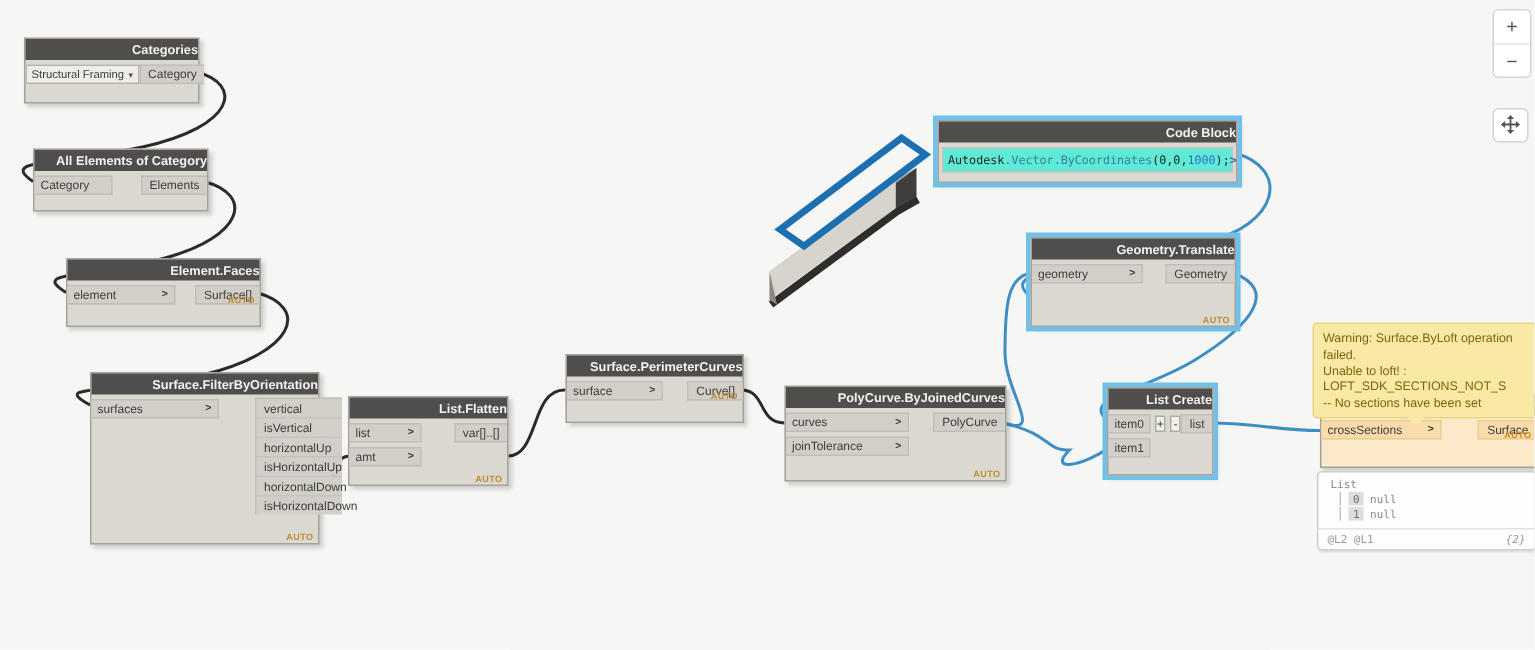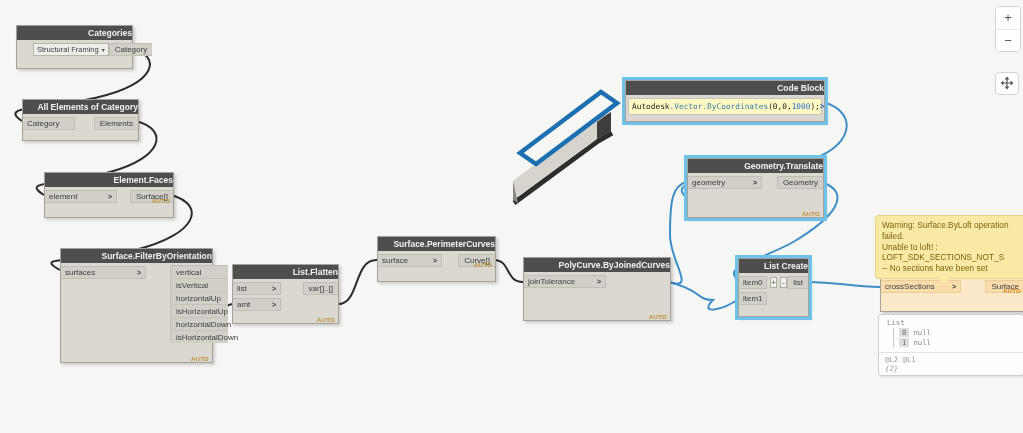--- a/index.html
+++ b/index.html
@@ -27,25 +27,25 @@
   .ocol .oport{width:100%;justify-content:flex-start;border-bottom:none;margin-left:16px;}
   .ocol .oport + .oport{border-top:1px solid #c6c3bd;}
 
   
   .node.warn{background:#fbe9c9;}
   .node.warn .iport,.node.warn .oport{background:#f8dcab;border-color:#eccd93;}
   .node.warn .lacing{color:#d0891c;}
 
   
   .dropdown{background:#efede9;border:1px solid #b7b4ae;height:13px;display:flex;align-items:center;
-            padding:0 3px;margin-left:16px;font-size:7.5px;white-space:nowrap;box-sizing:border-box;justify-content:center;}
+            padding:0 3px;margin-left:0;font-size:7.5px;white-space:nowrap;box-sizing:border-box;justify-content:center;}
   .dropdown .caret{margin-left:3px;font-size:6px;color:#555;}
 
   
-  .codeline{display:flex;align-items:center;height:15px;margin:1px 2px;background:#fef9c3;
+  .codeline{display:flex;align-items:center;height:15px;margin:1px 2px;background:#5eead4;
             border:1px solid #c6c3bd;padding:0 3px;font-family:"DejaVu Sans Mono",monospace;font-size:7.8px;}
   .cb-plain{color:#1d1d1d;} .cb-type{color:#3a7ca8;} .cb-num{color:#2e6fd0;}
   .codeline .cbout{margin-left:auto;color:#2f6fb0;font-weight:bold;font-size:8px;}
 
   
   .lc-btn{width:11px;height:11px;background:#f2f0ec;border:1px solid #aeaba5;font-size:8px;line-height:9px;
           text-align:center;color:#444;margin-left:3px;box-sizing:border-box;}
 
   
   .warnbubble{position:absolute;left:875px;top:215px;width:146px;z-index:6;background:#f8e9a4;
@@ -55,21 +55,21 @@
               border-top-color:#f8e9a4;border-bottom:none;}
 
   
   .preview{position:absolute;left:878px;top:314px;width:144px;z-index:6;background:#fdfdfc;
            border:1px solid #cfcfcd;border-radius:3px;box-shadow:1px 1px 2px rgba(0,0,0,.12);
            font-family:"DejaVu Sans Mono",monospace;font-size:7.3px;color:#8a8a8a;}
   .pv-body{padding:3px 6px 4px 8px;}
   .pv-item{display:flex;align-items:center;margin:1px 0 1px 6px;border-left:1px solid #c4c4c4;padding-left:5px;}
   .pv-idx{background:#dedddb;color:#6f6f6f;padding:0 3px;margin-right:4px;}
   .pv-footer{display:flex;justify-content:space-between;border-top:1px solid #e2e2e0;
-             padding:2px 6px;color:#9a9a9a;flex-direction:column;}
+             padding:2px 6px;color:#9a9a9a;}
   .pv-count{font-style:italic;}
 
   
   .zoomgrp{position:absolute;left:995px;top:6px;width:24px;z-index:8;background:#fff;
            border:1px solid #d4d4d4;border-radius:4px;overflow:hidden;}
   .zoomgrp button{display:block;width:100%;height:22px;border:none;background:#fff;color:#555;
            font-size:13px;line-height:20px;padding:0;cursor:pointer;}
   .zoomgrp button + button{border-top:1px solid #e6e6e6;}
   .panbtn{position:absolute;left:995px;top:72px;width:24px;height:23px;z-index:8;background:#fff;
           border:1px solid #d4d4d4;border-radius:4px;padding:2px 3px;cursor:pointer;}
@@ -231,20 +231,29 @@
       </div>
       <div class="lacing">AUTO</div>
     </div>
   </div>
 
   <div class="node" id="n-poly">
     <div class="hdr">PolyCurve.ByJoinedCurves</div>
     <div class="body" style="height:46px;">
       <div class="prow">
         <div class="iport" style="width:82px">
+          <span>curves</span>
+          <span class="chev">&gt;</span>
+        </div>
+        <div class="oport">
+          <span>PolyCurve</span>
+        </div>
+      </div>
+      <div class="prow">
+        <div class="iport" style="width:82px">
           <span>joinTolerance</span>
           <span class="chev">&gt;</span>
         </div>
       </div>
       <div class="lacing">AUTO</div>
     </div>
   </div>
 
   <div class="node selected" id="n-code">
     <div class="hdr">Code Block</div>

